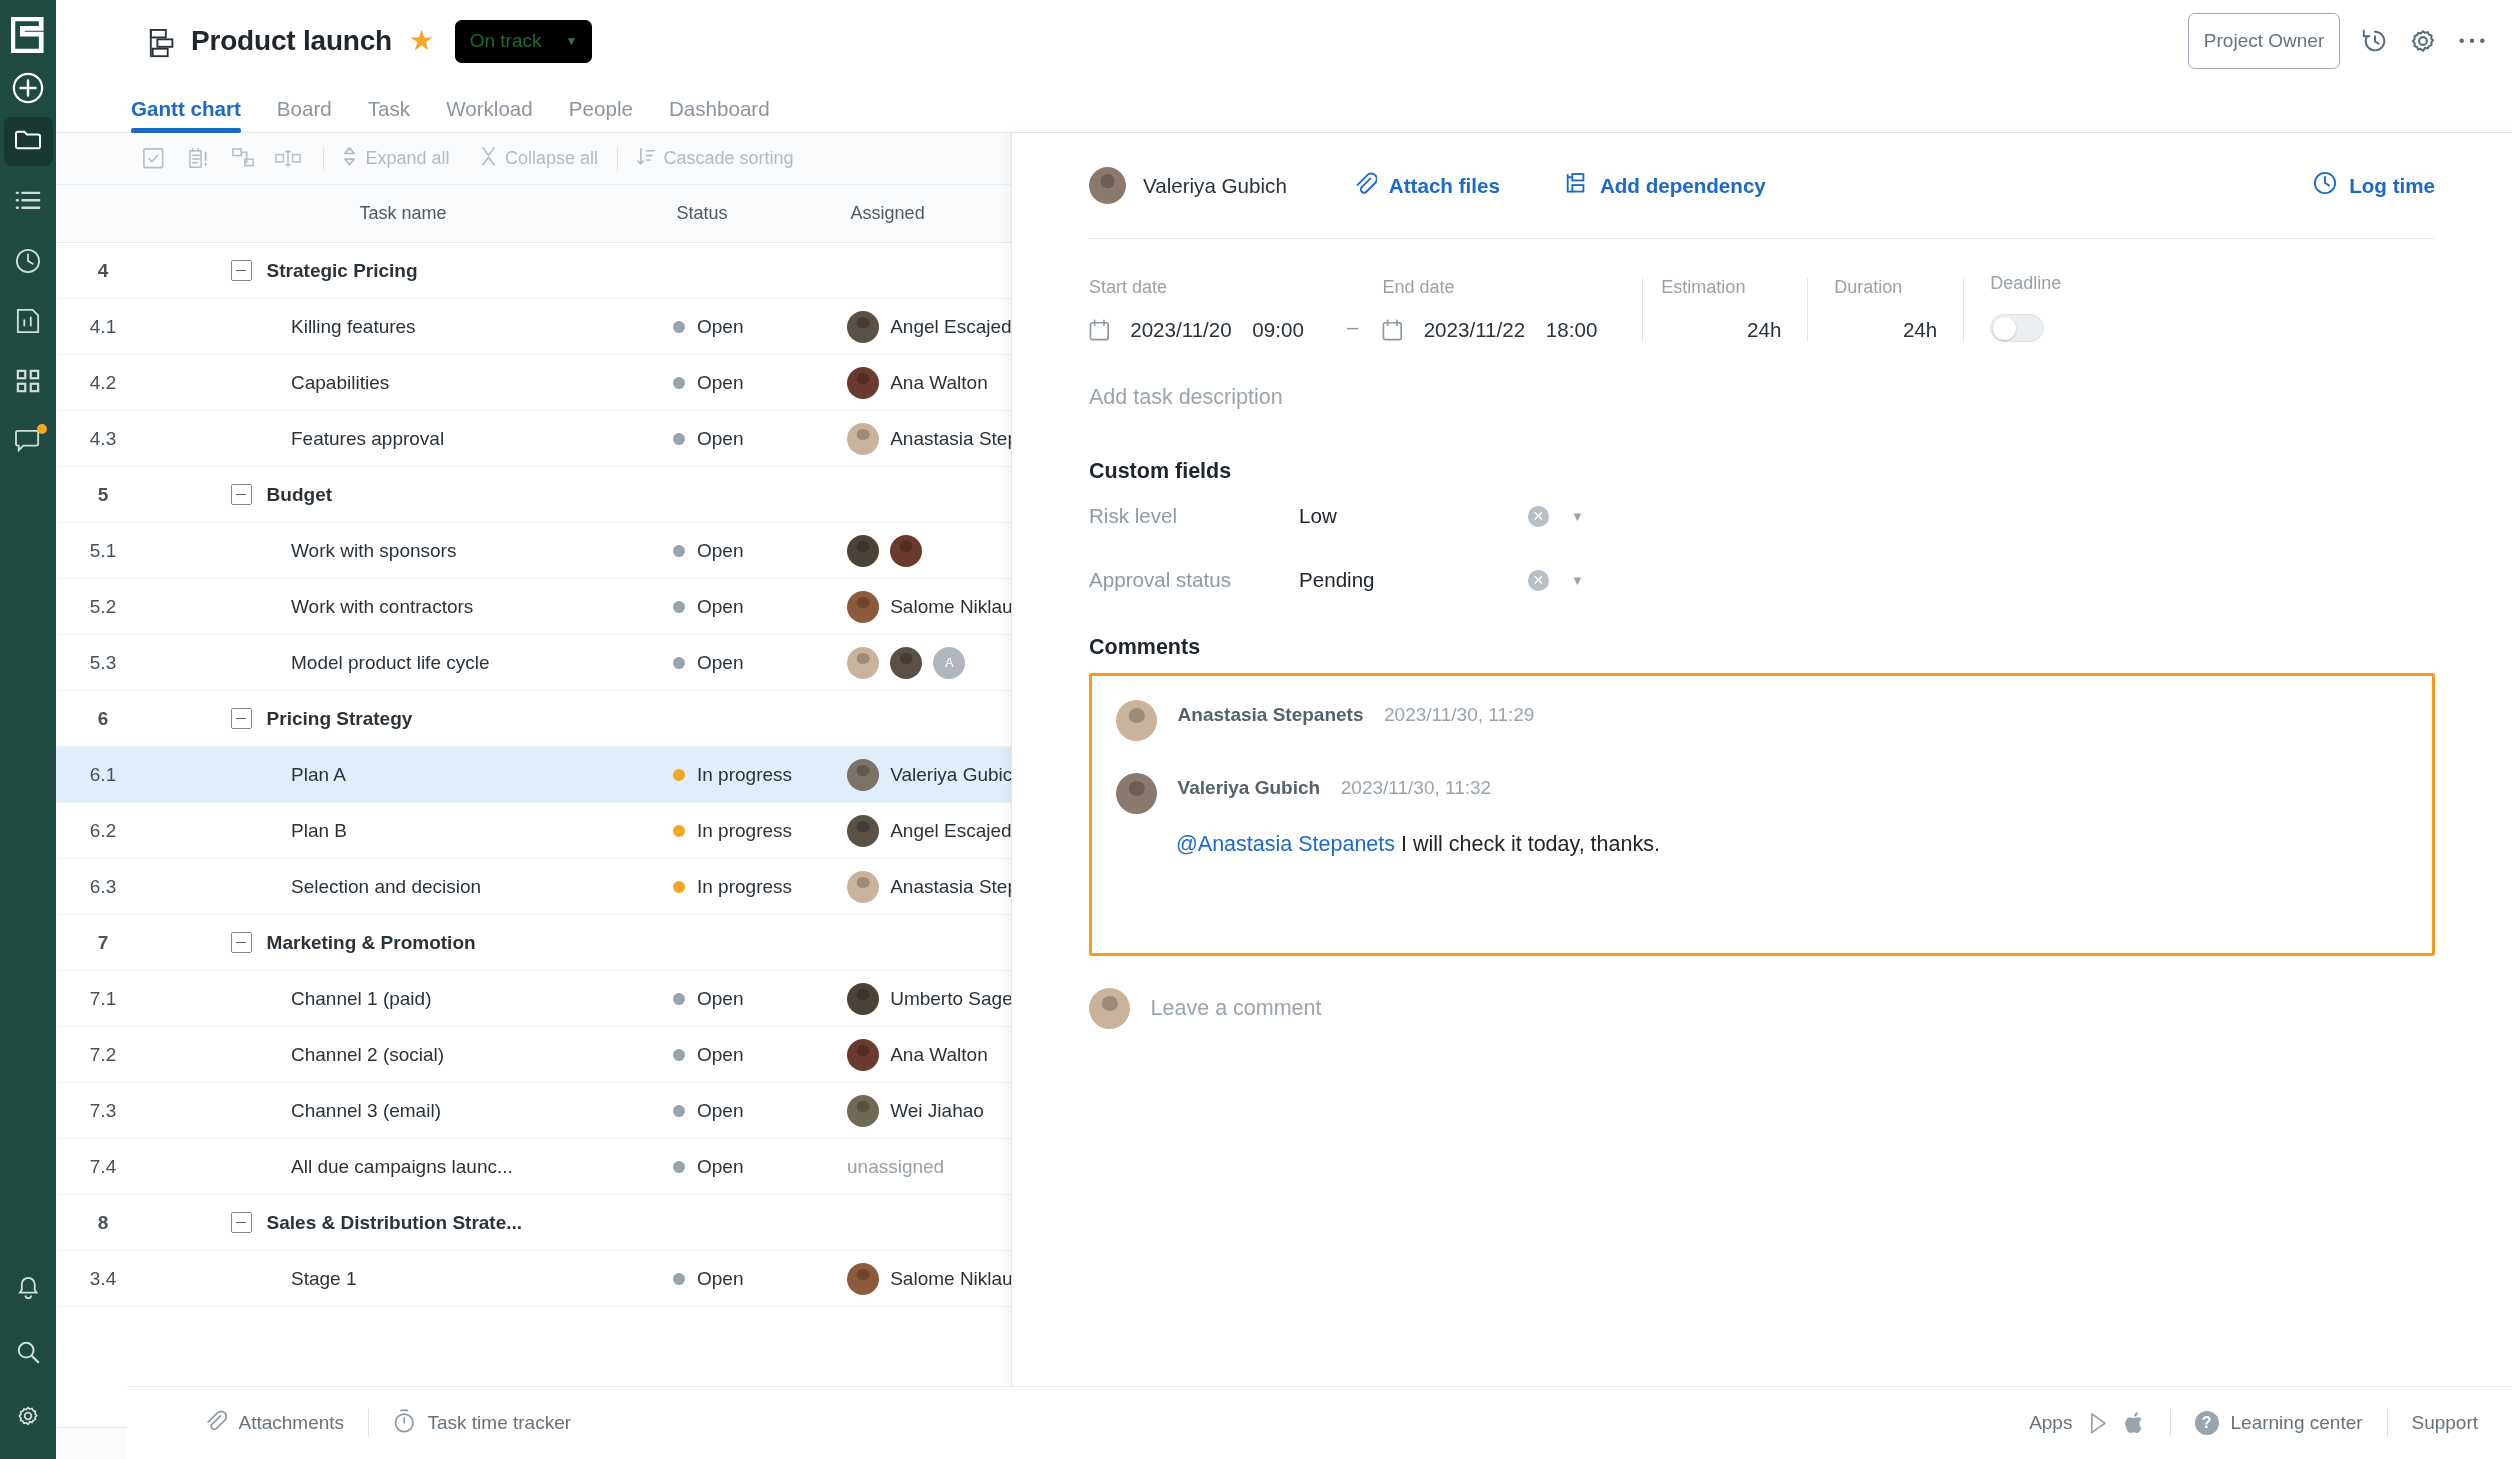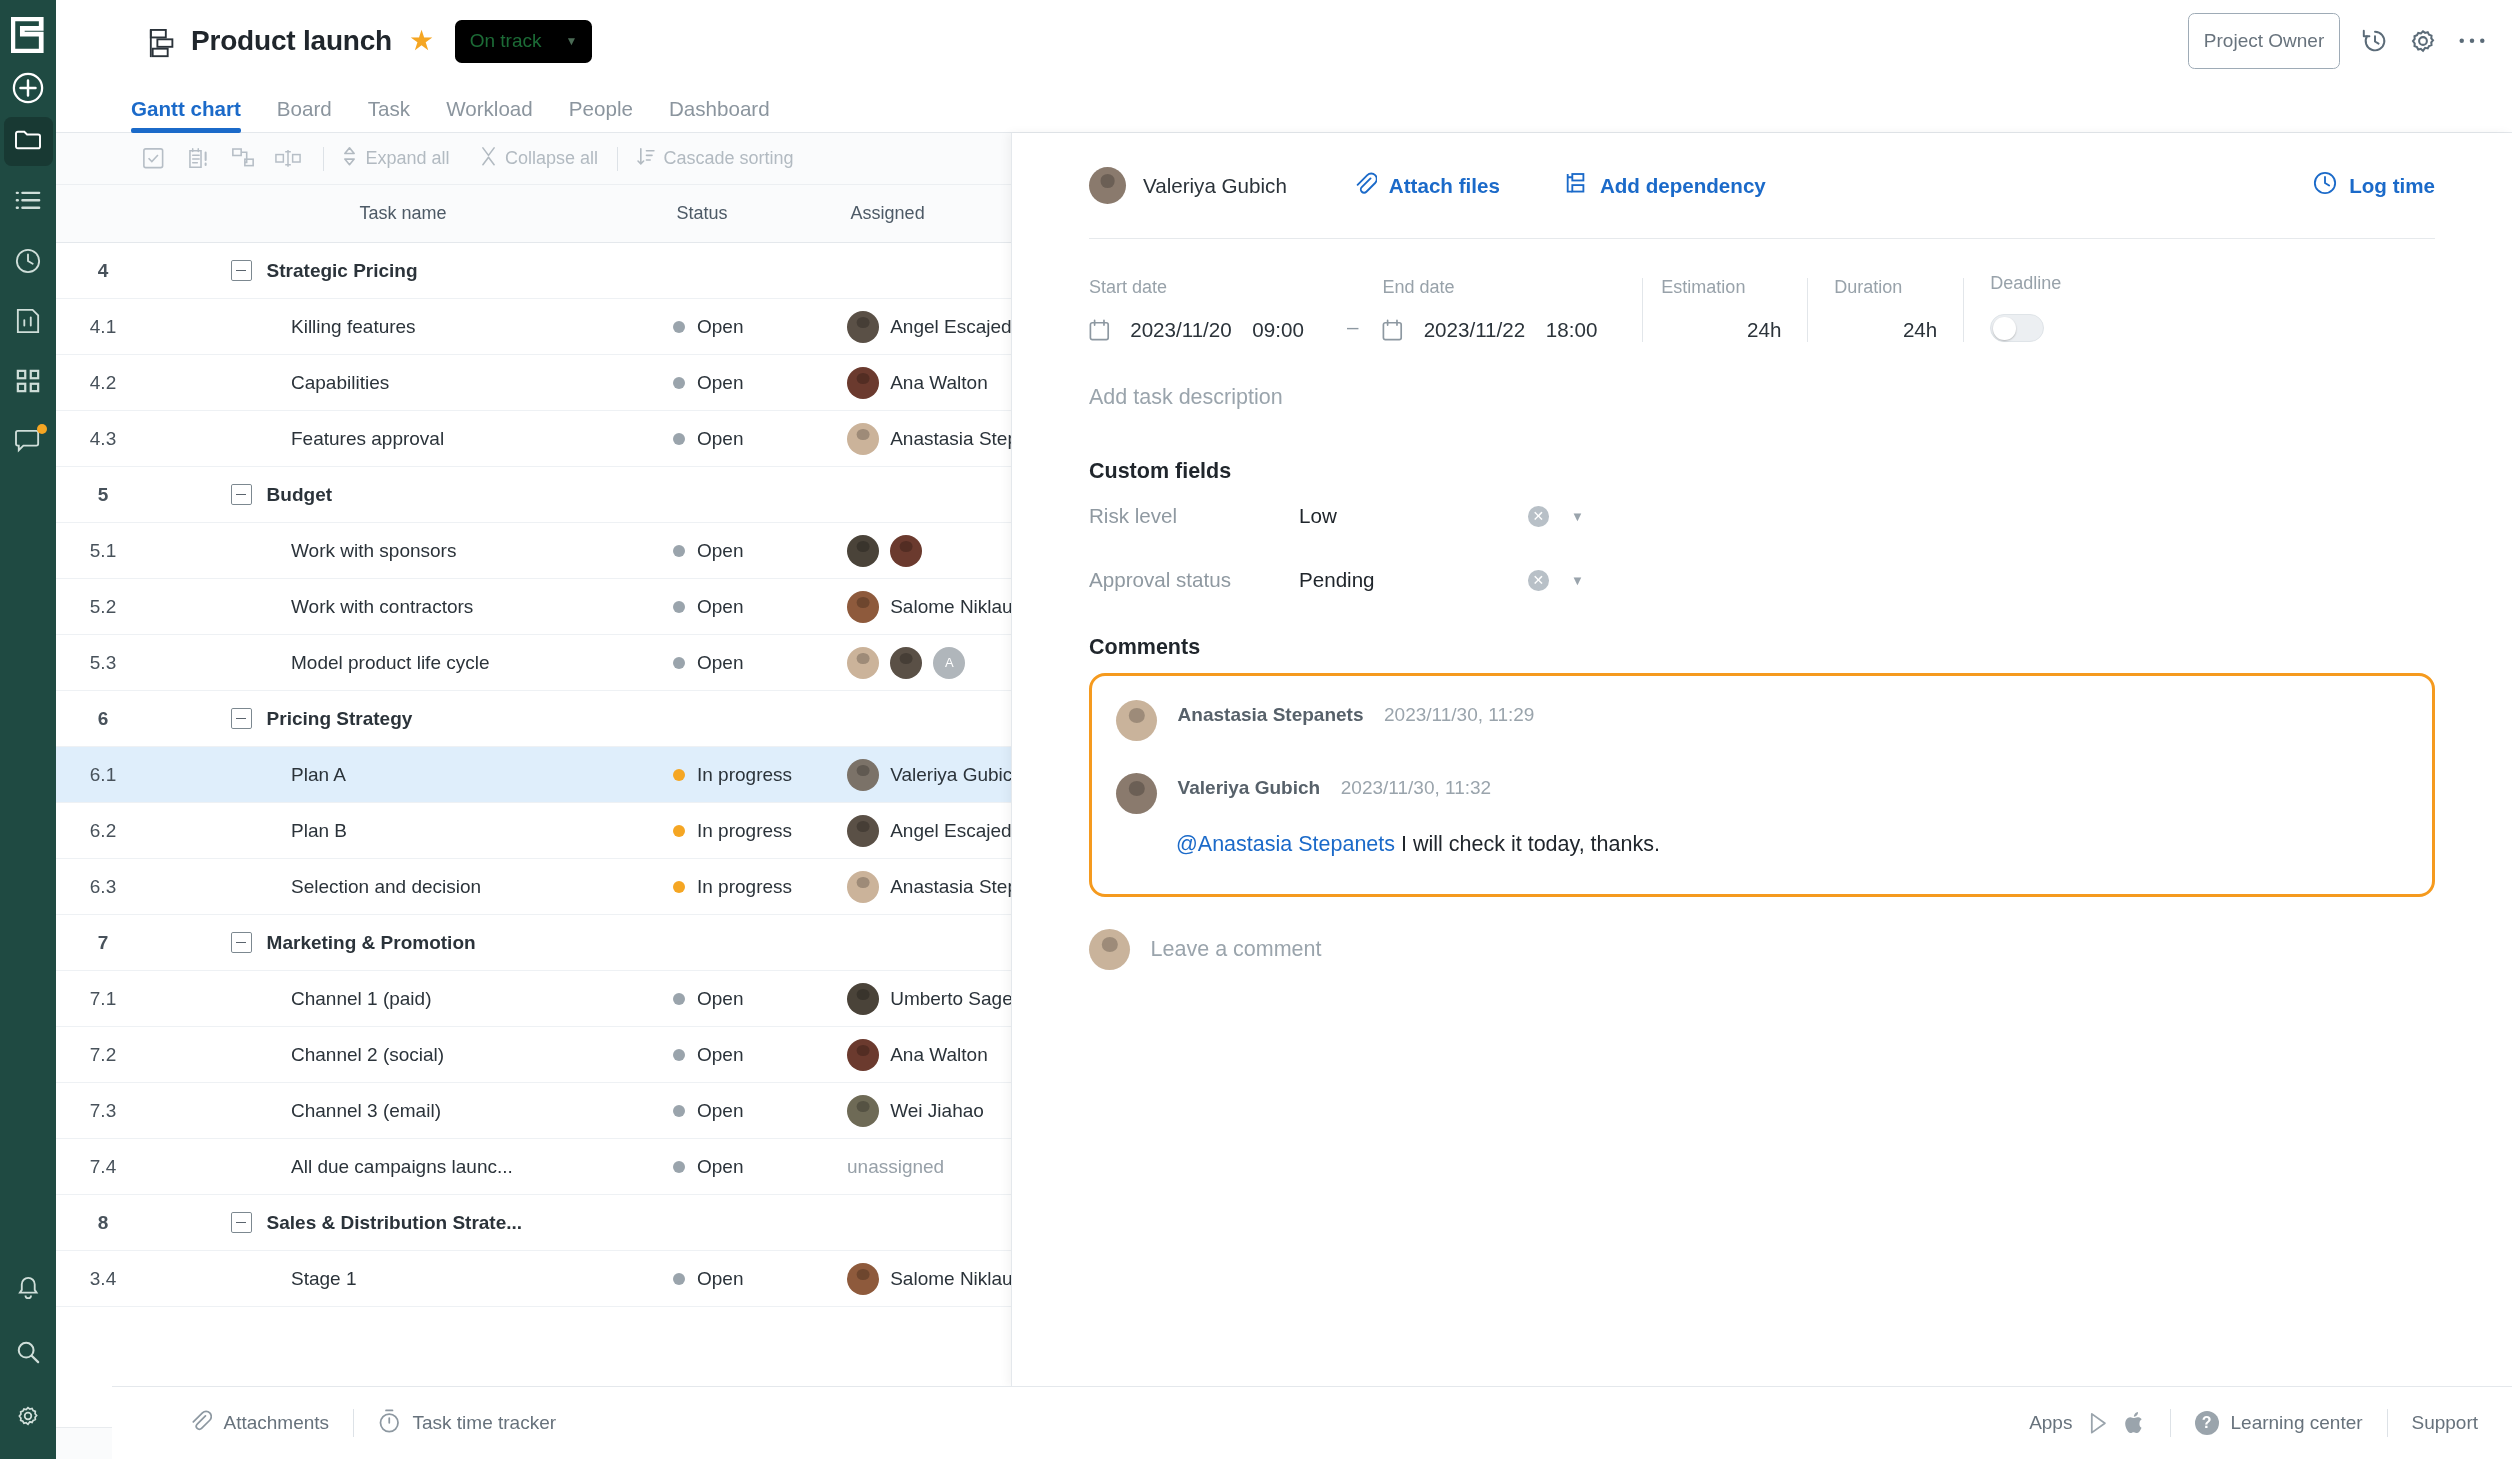--- a/index.html
+++ b/index.html
@@ -197,22 +197,22 @@
   .cf-val { width: 229px; flex: 0 0 229px; color: #20262c; margin-left: 26px; }
   .cf-clear {
     width: 20.6px; height: 20.6px; border-radius: 50%; background: #b8c0c7;
     color:#fff; font-size: 14px; display:flex; align-items:center; justify-content:center;
     line-height: 1;
   }
   .cf-caret { margin-left: 22.5px; color:#9aa4ac; font-size: 13px; }
 
   .p-cm-title { padding-top: 22.5px; font-size: 21.5px; font-weight: 700; color:#20262c; }
   .cm-box {
-    margin-top: 13px; border: 3.7px solid #f59a1e; border-radius: 16px;
-    padding: 20.6px 24px 7.5px 24px; height: 224px; overflow: hidden;
+    margin-top: 13px; border: 3.7px solid #f59a1e; border-radius: 3px;
+    padding: 20.6px 24px 7.5px 24px; height: 283px; overflow: hidden;
   }
   .cm { display: flex; gap: 20.6px; }
   .cm .av { width: 41px; height: 41px; flex: 0 0 41px; margin-top: 3.7px; }
   .cm-body { flex: 1; min-width: 0; }
   .cm-meta { display:flex; align-items:center; gap: 20.6px; padding-top: 7.5px; }
   .cm-auth { font-size: 19px; color: #57616a; font-weight: 600; }
   .cm-time { font-size: 19px; color: #9aa4ac; }
   .cm-text {
     padding-left: 60px; padding-top: 15px; font-size: 21.5px;
     color: #20262c; line-height: 1.45; max-width: 712px;
@@ -220,21 +220,21 @@
   .cm-text .mention { color: #1b6ac9; }
   .cm-text .link { color: #1b6ac9; text-decoration: underline; }
   .cm2 { margin-top: 28px; }
 
   .p-leave { display:flex; align-items:center; gap: 20.6px; padding-top: 32px; }
   .p-leave .av { width: 41px; height: 41px; flex: 0 0 41px; }
   .p-leave-ph { font-size: 21.5px; color: #9aa4ac; }
 
   
   .btmbar {
-    position: absolute; left: 56px; right: 0; bottom: 0; height: 73px;
+    position: absolute; left: 71px; right: 0; bottom: 0; height: 73px;
     background: #fff; border-top: 0.9px solid #e4e8ec;
     display: flex; align-items: center; padding: 0 34px 0 77px;
     font-size: 19px; color: #67727c;
   }
   .bb-item { display:flex; align-items:center; gap: 12px; }
   .bb-sep { width:0.9px; height: 28px; background: #dde2e7; margin: 0 24px; }
   .bb-right { margin-left: auto; display:flex; align-items:center; gap: 0; }
   .bb-help {
     width: 24px; height: 24px; border-radius: 50%; background:#9aa4ac;
     color:#fff; font-size:16px; display:flex; align-items:center; justify-content:center;

